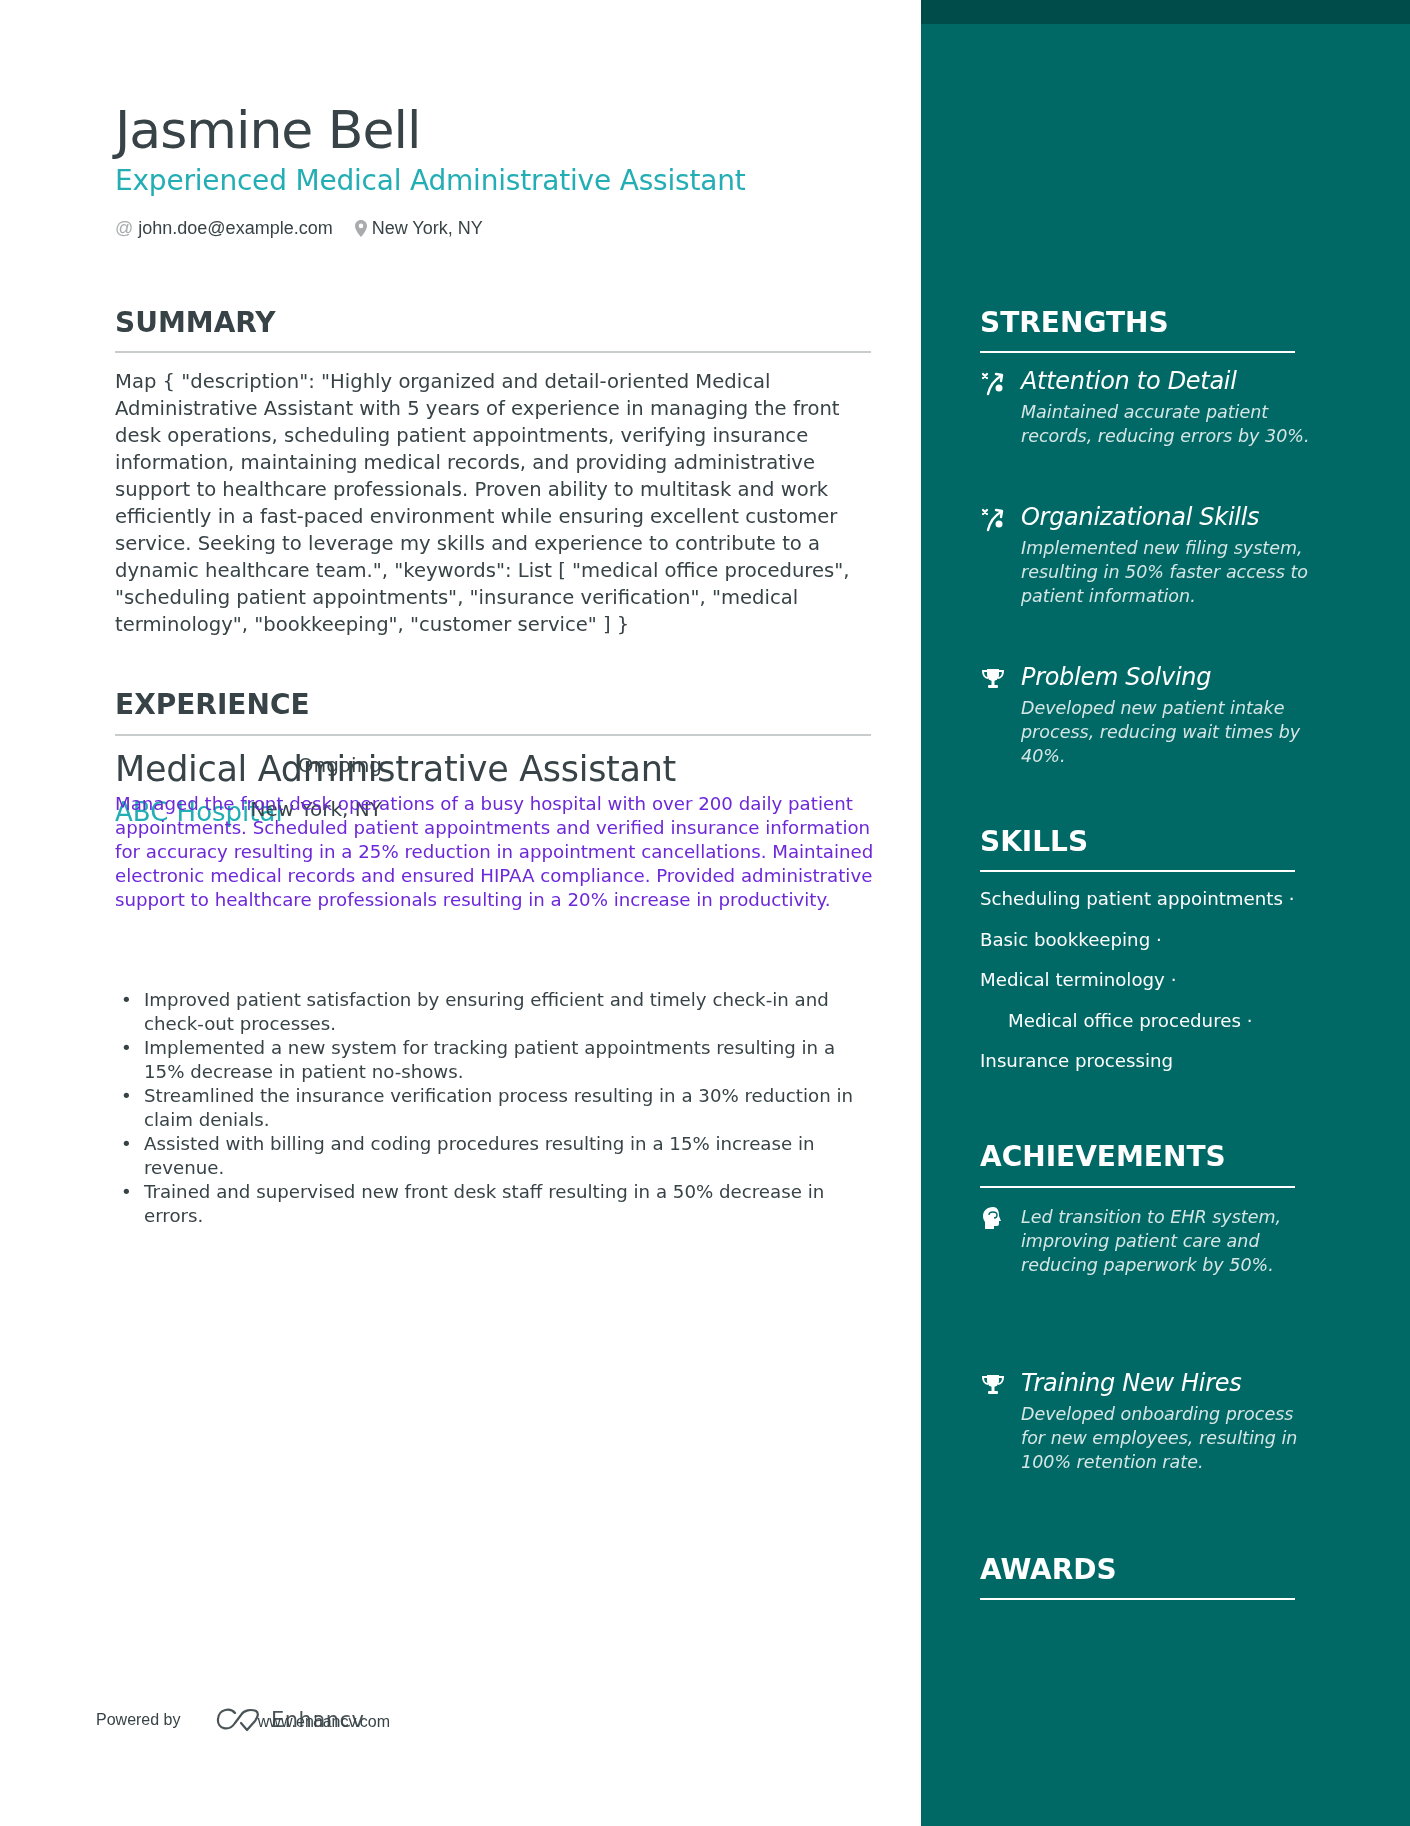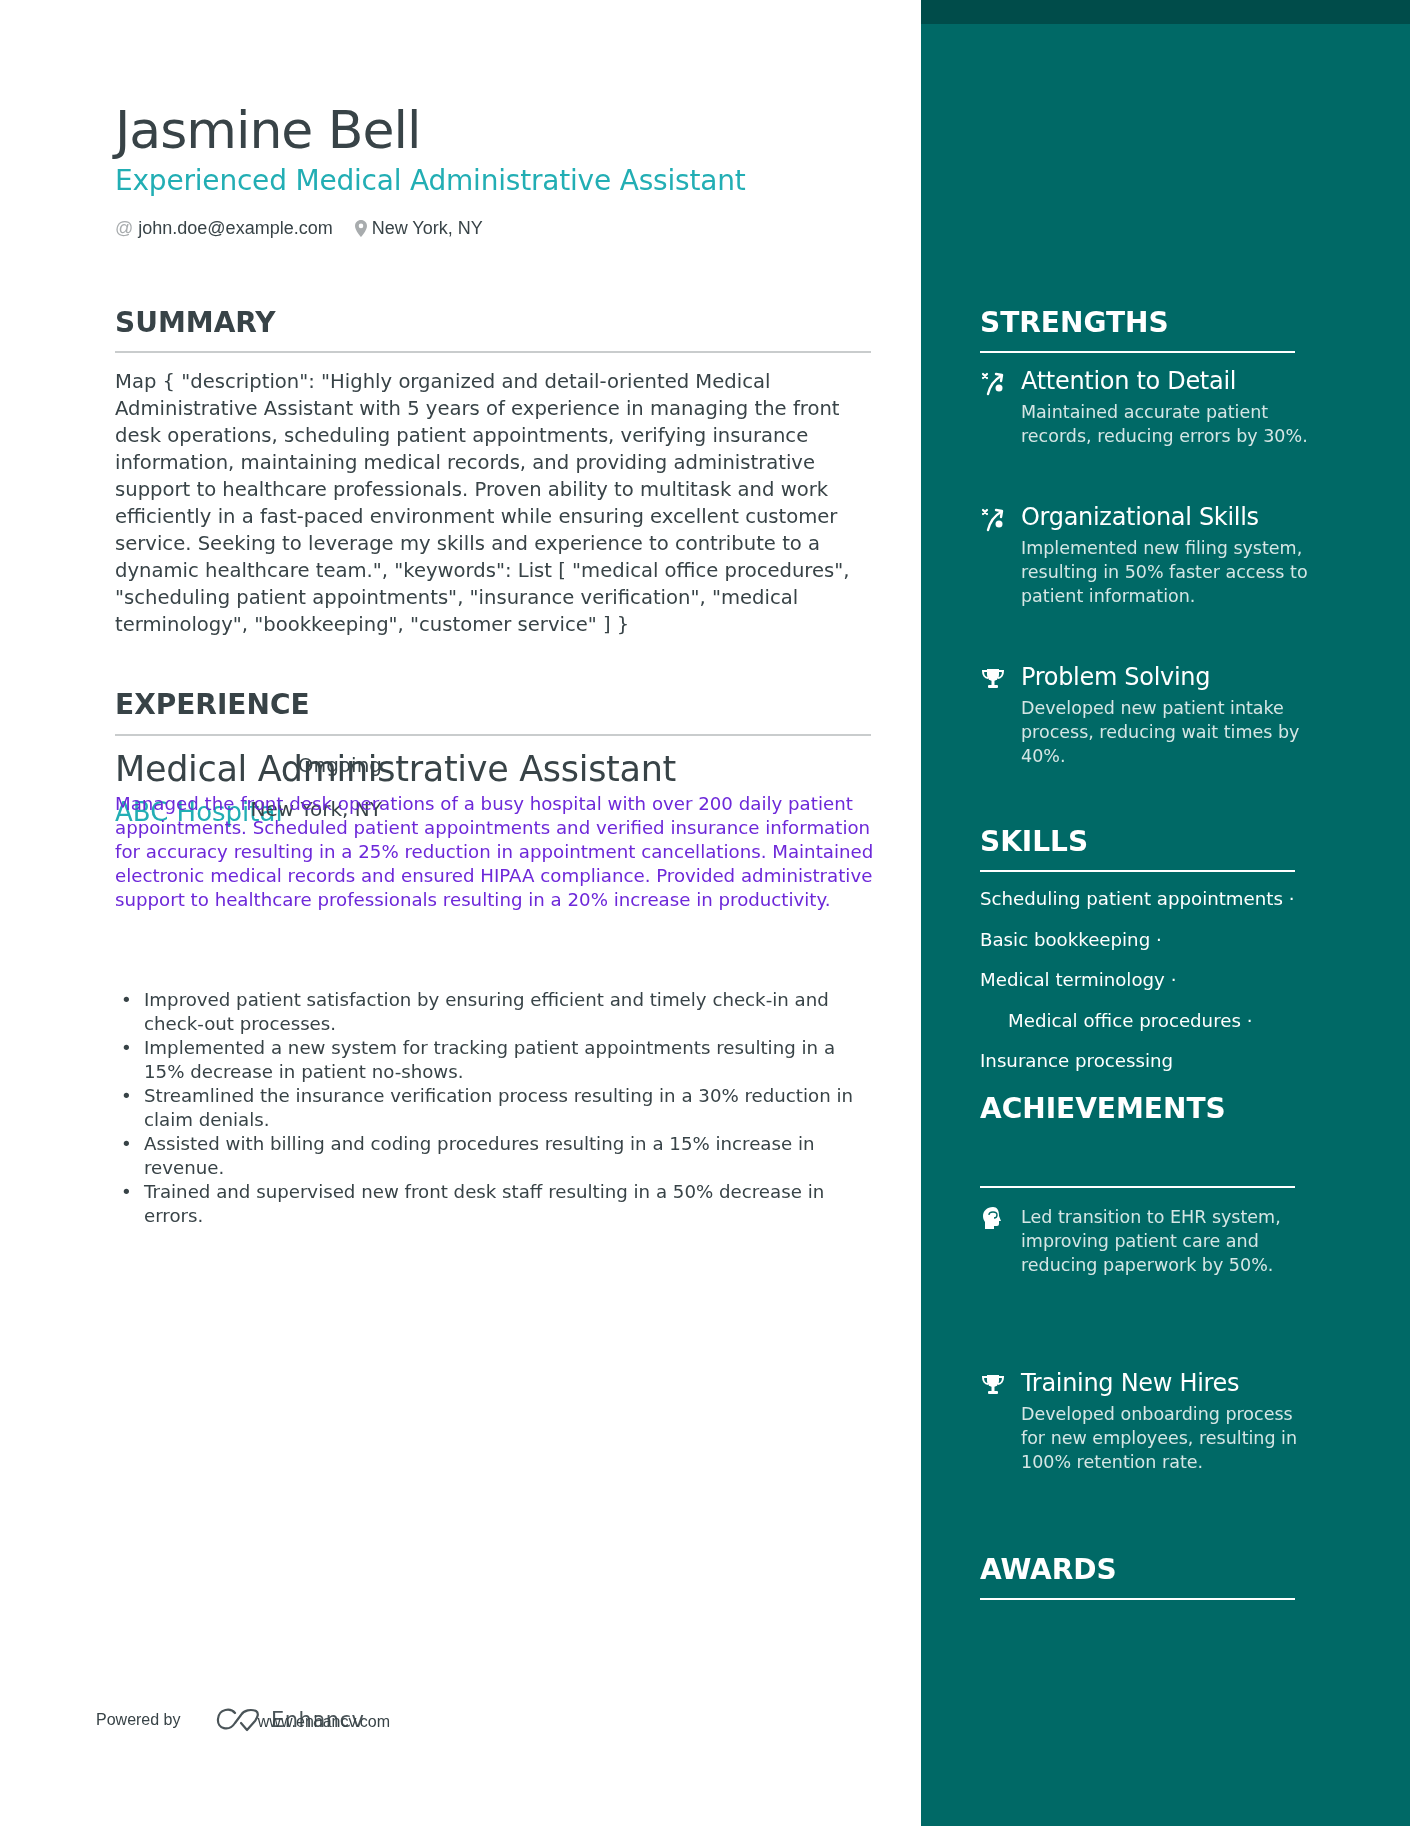--- a/index.html
+++ b/index.html
@@ -34,21 +34,21 @@
 
     
     .powered { position: absolute; left: 96px; top: 1711px; font-size: 16px; color: #384347; }
     .logo { position: absolute; left: 215px; top: 1707px; display: flex; align-items: center; }
     .logo-word { font-family: "DejaVu Sans", sans-serif; font-size: 21px; color: #4a5458; margin-left: 10px; letter-spacing: 0.5px; }
     .site { position: absolute; right: 531px; top: 1713px; font-size: 16px; color: #384347; }
 
     
     .s-title { position: absolute; left: 59px; font-family: "DejaVu Sans", sans-serif; font-size: 28px; color: #ffffff; line-height: 34px; }
     .s-rule { position: absolute; left: 59px; width: 315px; height: 2px; background: #ffffff; }
-    .s-item { position: absolute; left: 59px; width: 330px; }
+    .s-item { position: absolute; left: 59px; width: 330px; font-style: italic; }
     .s-item .ico { position: absolute; left: 0; top: 4px; width: 26px; height: 26px; color: #fff; }
     .s-head { margin-left: 41px; font-family: "DejaVu Sans", sans-serif; font-size: 24px; color: #ffffff; line-height: 30px; letter-spacing: -0.3px; }
     .s-desc { margin-left: 41px; margin-top: 4px; font-family: "DejaVu Sans", sans-serif; font-size: 17.5px; line-height: 24px; color: #d5e6e5; width: 290px; }
     .skill { position: absolute; left: 59px; font-family: "DejaVu Sans", sans-serif; font-size: 18.2px; color: #ffffff; line-height: 24px; }
   </style>
 </head>
 <body>
 
 <div class="main">
 
@@ -148,21 +148,21 @@
   </div>
 
   <h2 class="s-title" style="top:825px;">SKILLS</h2>
   <div class="s-rule" style="top:870px;"></div>
   <div class="skill" style="top:887px;">Scheduling patient appointments ·</div>
   <div class="skill" style="top:928px;">Basic bookkeeping ·</div>
   <div class="skill" style="top:968px;">Medical terminology ·</div>
   <div class="skill" style="top:1009px;margin-left:28px;">Medical office procedures ·</div>
   <div class="skill" style="top:1049px;">Insurance processing</div>
 
-  <h2 class="s-title" style="top:1092px;">ACHIEVEMENTS</h2>
+  <h2 class="s-title" style="top:1140px;">ACHIEVEMENTS</h2>
   <div class="s-rule" style="top:1186px;"></div>
 
   <div class="s-item" style="top:1201px;">
     <span class="ico">
       <svg width="26" height="26" viewBox="0 0 26 26">
           <path d="M13 2C7 2 3 6 3 11c0 3 1 4 2 6v7h9v-3h3a2 2 0 0 0 2-2v-3h2l-2-5C19 5 17 2 13 2z" fill="#fff"></path>
           <path d="M9 10c0-2 2-3 4-3s4 1 4 3-1 3-3 3" fill="none" stroke="#006966" stroke-width="1.4"></path>
         </svg>
     </span>
     <div class="s-desc">Led transition to EHR system, improving patient care and reducing paperwork by 50%.</div>

